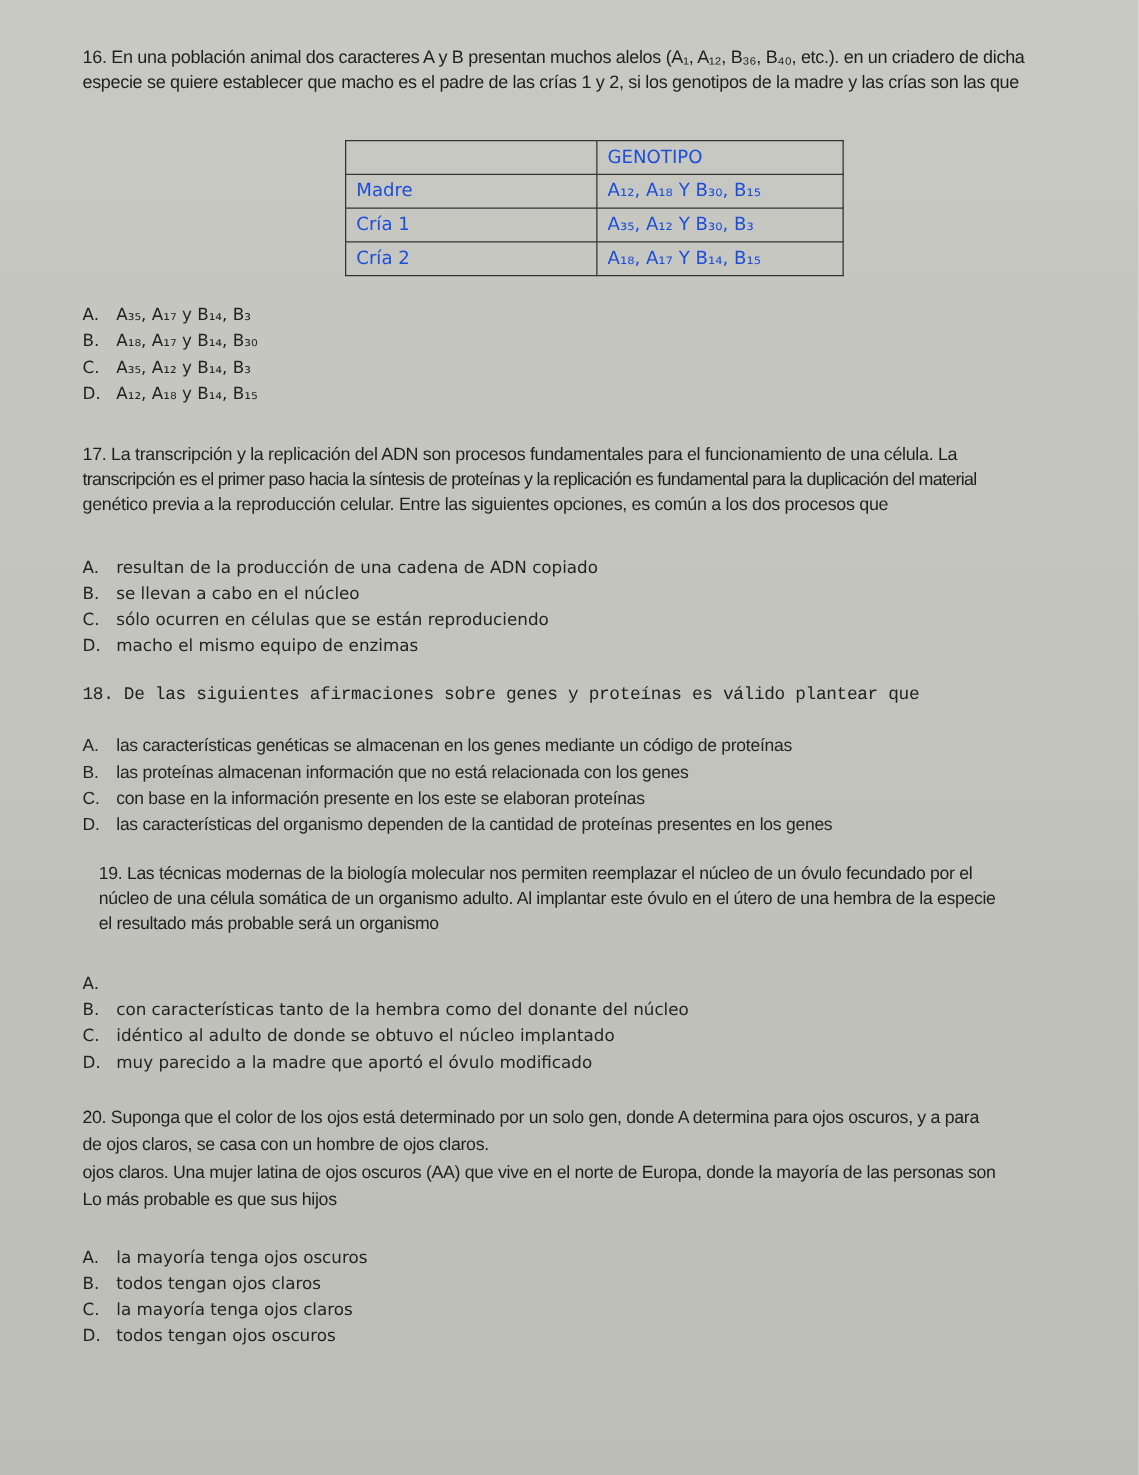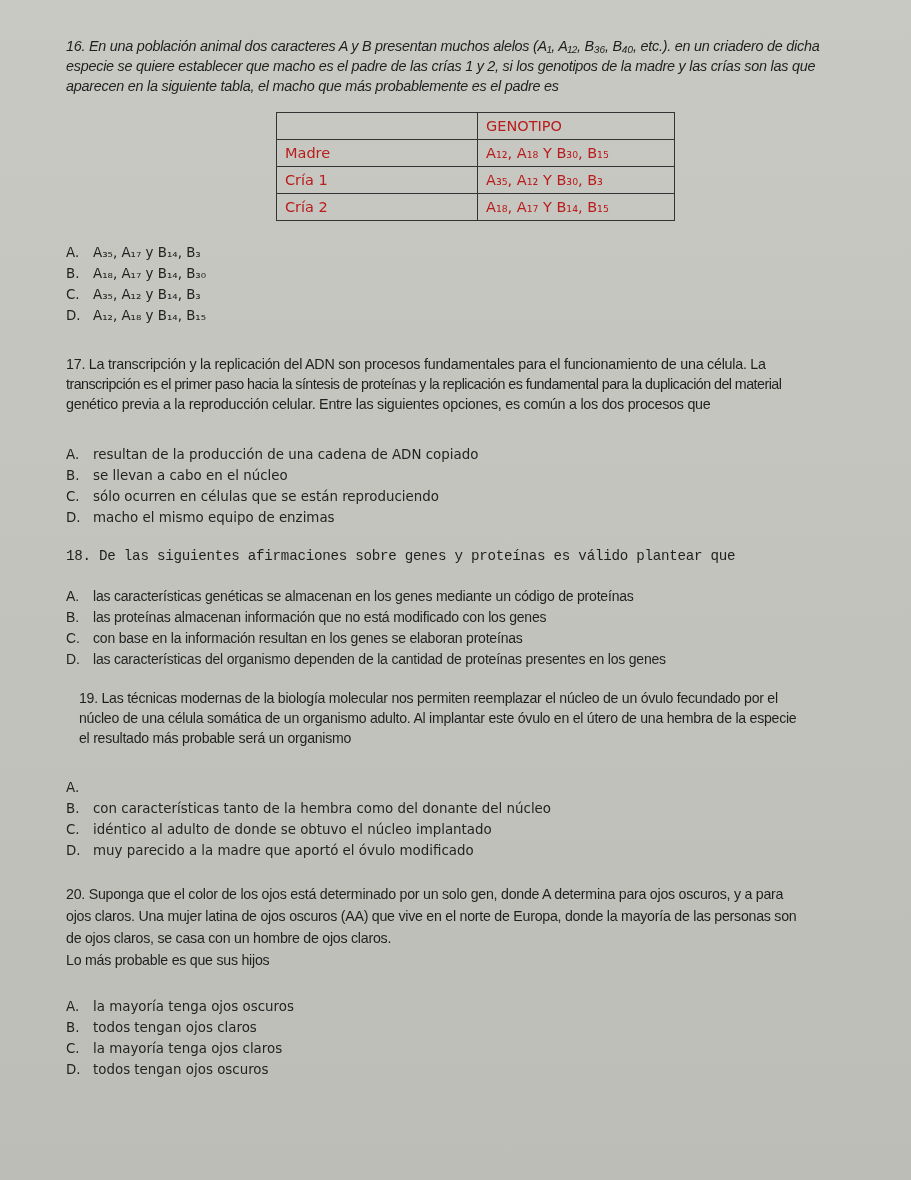--- a/index.html
+++ b/index.html
@@ -52,42 +52,41 @@
       display: inline-block;
     }
     
     .genotable {
       position: absolute;
       left: 276px;
       top: 112px;
       border-collapse: collapse;
       font-family: "DejaVu Sans", "Liberation Sans", sans-serif;
       font-size: 14.5px;
-      color: #b91c1c;
+      color: #1d4ed8;
     }
     .genotable td {
       border: 1.6px solid #333;
       padding: 0 8px;
       height: 26px;
       line-height: 26px;
       white-space: nowrap;
     }
     .genotable td.c1 { width: 184px; }
     .genotable td.c2 { width: 180px; }
     .line { white-space: nowrap; }
   </style>
 </head>
 <body>
 
 <div class="page">
 
-  <div class="q-stem" style="top:36px; font-size:14.4px;font-style:italic;">
+  <div class="q-stem" style="top:36px; font-size:14.4px;">
     <div class="line"><span>16.</span> <span>En una población animal dos caracteres A y B presentan muchos alelos (A₁, A₁₂, B₃₆, B₄₀, etc.). en un criadero de dicha</span></div>
     <div class="line">especie se quiere establecer que macho es el padre de las crías 1 y 2, si los genotipos de la madre y las crías son las que</div>
-    <div class="line">aparecen en la siguiente tabla, el macho que más probablemente es el padre es</div>
   </div>
 
   <table class="genotable">
     <tbody>
         <tr>
       <td class="c1"></td>
       <td class="c2">GENOTIPO</td>
     </tr>
     <tr>
       <td class="c1">Madre</td>
@@ -152,25 +151,25 @@
     <div class="line"><span>18.</span> <span>De las siguientes afirmaciones sobre genes y proteínas es válido plantear que</span></div>
   </div>
 
   <div class="opts" style="top:586px; font-family:'Liberation Sans', sans-serif; font-size:14px; letter-spacing:-0.2px;">
     <div class="opt">
         <span class="opt-letter">A.</span>
         <span class="opt-text">las características genéticas se almacenan en los genes mediante un código de proteínas</span>
       </div>
     <div class="opt">
         <span class="opt-letter">B.</span>
-        <span class="opt-text">las proteínas almacenan información que no está modificado con los genes</span>
-      </div>
-    <div class="opt">
-        <span class="opt-letter">C.</span>
-        <span class="opt-text">con base en la información resultan en los genes se elaboran proteínas</span>
+        <span class="opt-text">las proteínas almacenan información que no está relacionada con los genes</span>
+      </div>
+    <div class="opt">
+        <span class="opt-letter">C.</span>
+        <span class="opt-text">con base en la información presente en los este se elaboran proteínas</span>
       </div>
     <div class="opt">
         <span class="opt-letter">D.</span>
         <span class="opt-text">las características del organismo dependen de la cantidad de proteínas presentes en los genes</span>
       </div>
   </div>
 
   <div class="q-stem" style="top:688px; font-size:14.1px;margin-left:13px;">
     <div class="line"><span>19.</span> <span>Las técnicas modernas de la biología molecular nos permiten reemplazar el núcleo de un óvulo fecundado por el</span></div>
     <div class="line">núcleo de una célula somática de un organismo adulto. Al implantar este óvulo en el útero de una hembra de la especie</div>
@@ -190,22 +189,22 @@
         <span class="opt-text">idéntico al adulto de donde se obtuvo el núcleo implantado</span>
       </div>
     <div class="opt">
         <span class="opt-letter">D.</span>
         <span class="opt-text">muy parecido a la madre que aportó el óvulo modificado</span>
       </div>
   </div>
 
   <div class="q-stem" style="top:883px; font-size:14.2px; line-height:22px;">
     <div class="line"><span>20.</span> <span>Suponga que el color de los ojos está determinado por un solo gen, donde A determina para ojos oscuros, y a para</span></div>
+    <div class="line">de ojos claros, se casa con un hombre de ojos claros.</div>
     <div class="line">ojos claros. Una mujer latina de ojos oscuros (AA) que vive en el norte de Europa, donde la mayoría de las personas son</div>
-    <div class="line">de ojos claros, se casa con un hombre de ojos claros.</div>
     <div class="line">Lo más probable es que sus hijos</div>
   </div>
 
   <div class="opts" style="top:996px;">
     <div class="opt">
         <span class="opt-letter">A.</span>
         <span class="opt-text">la mayoría tenga ojos oscuros</span>
       </div>
     <div class="opt">
         <span class="opt-letter">B.</span>

